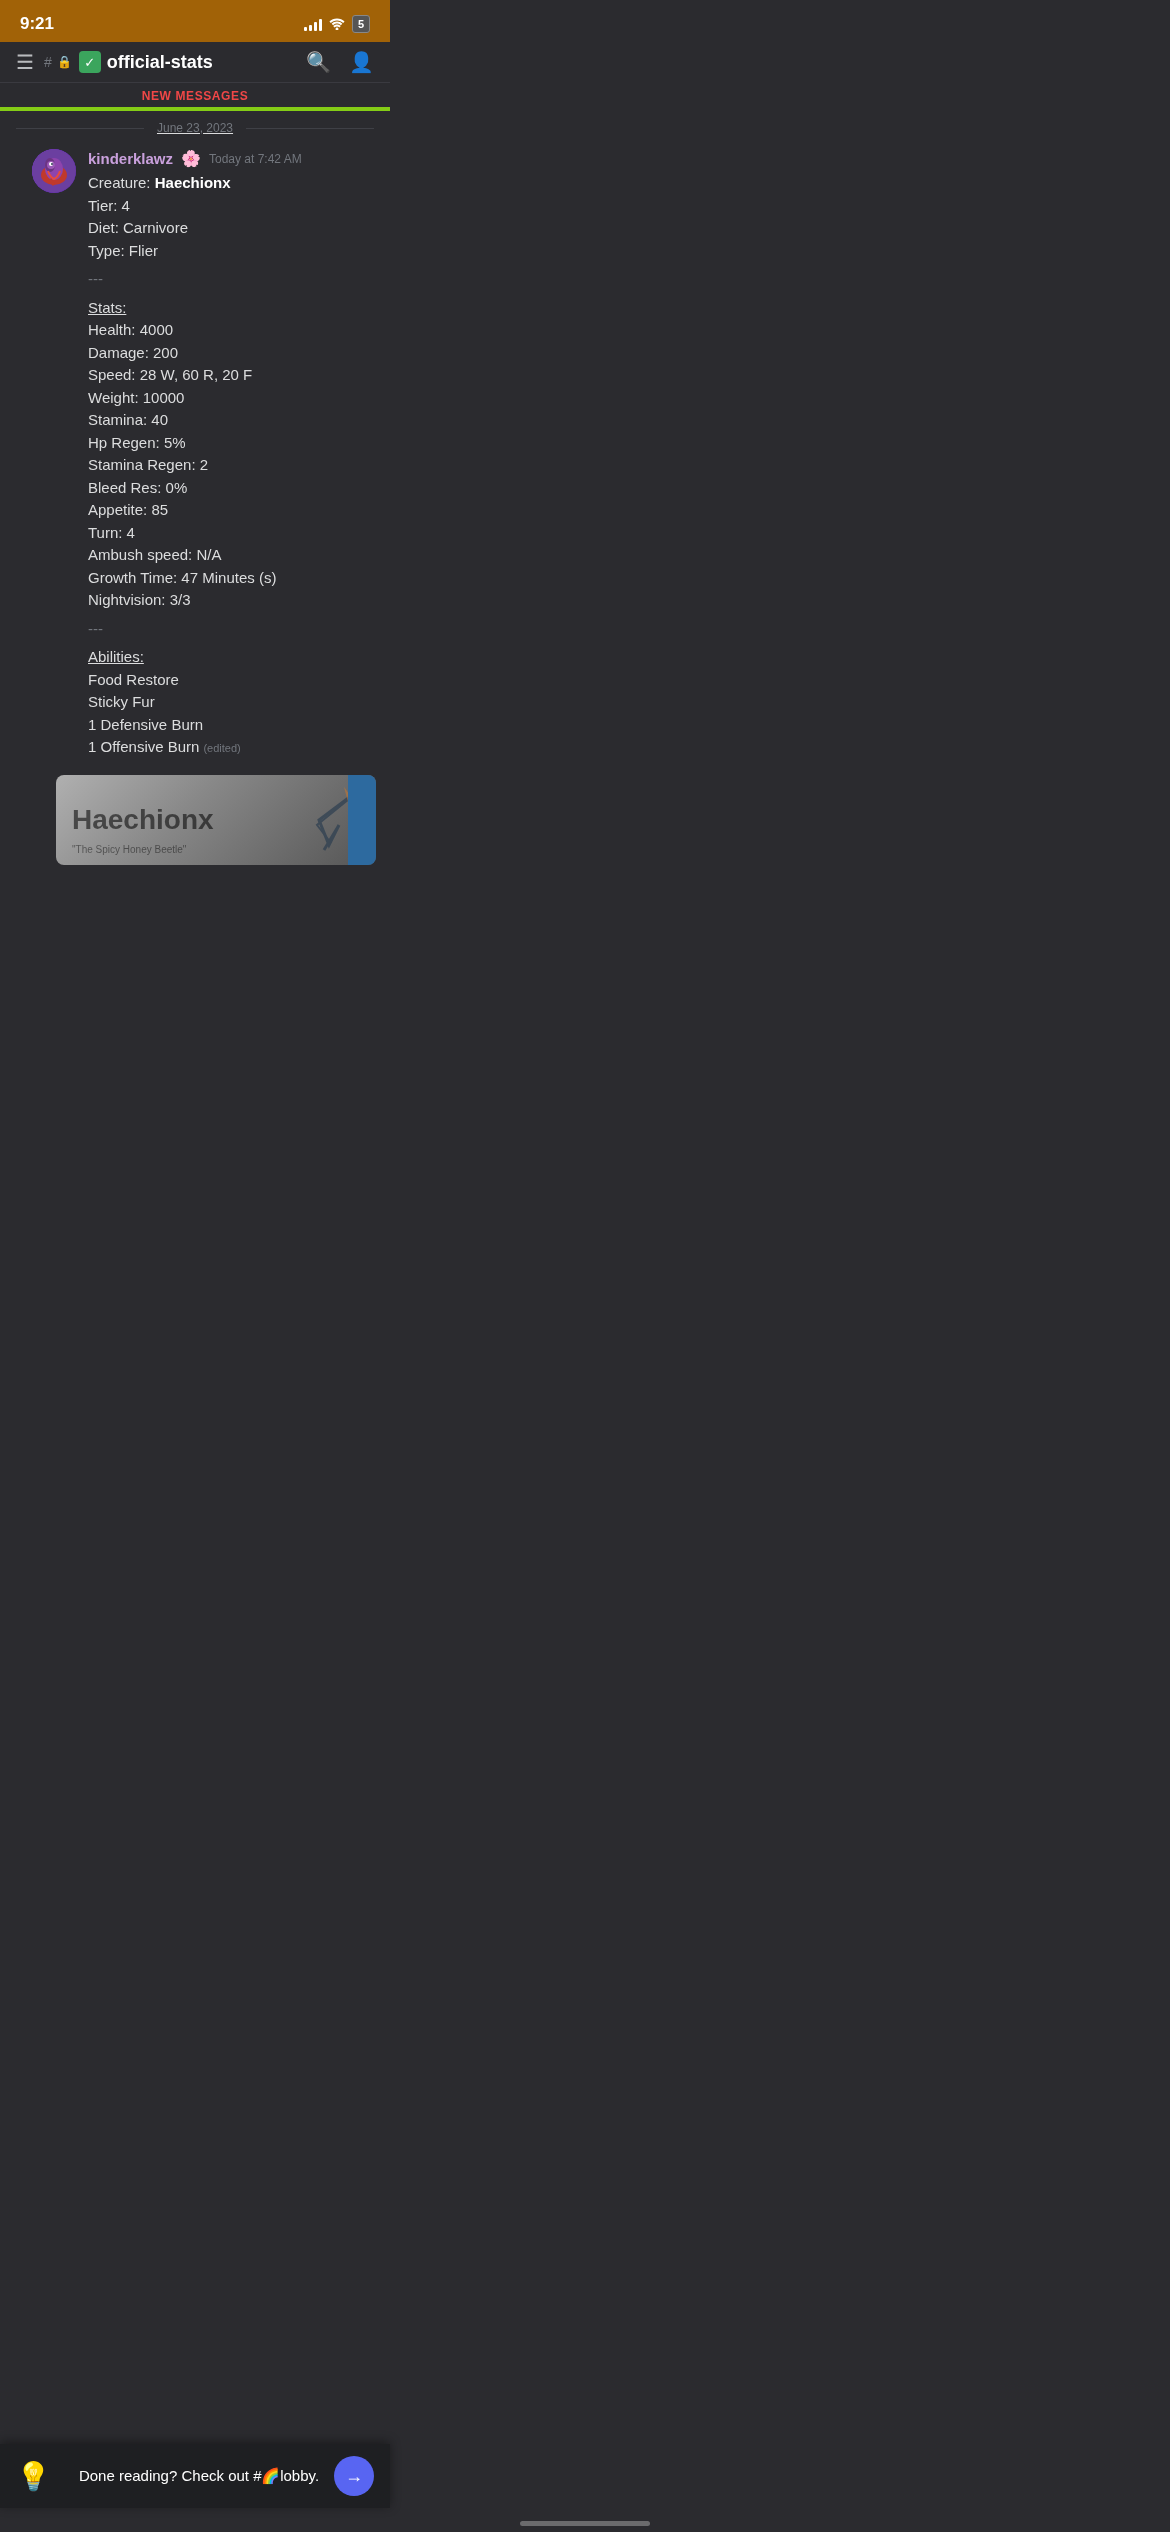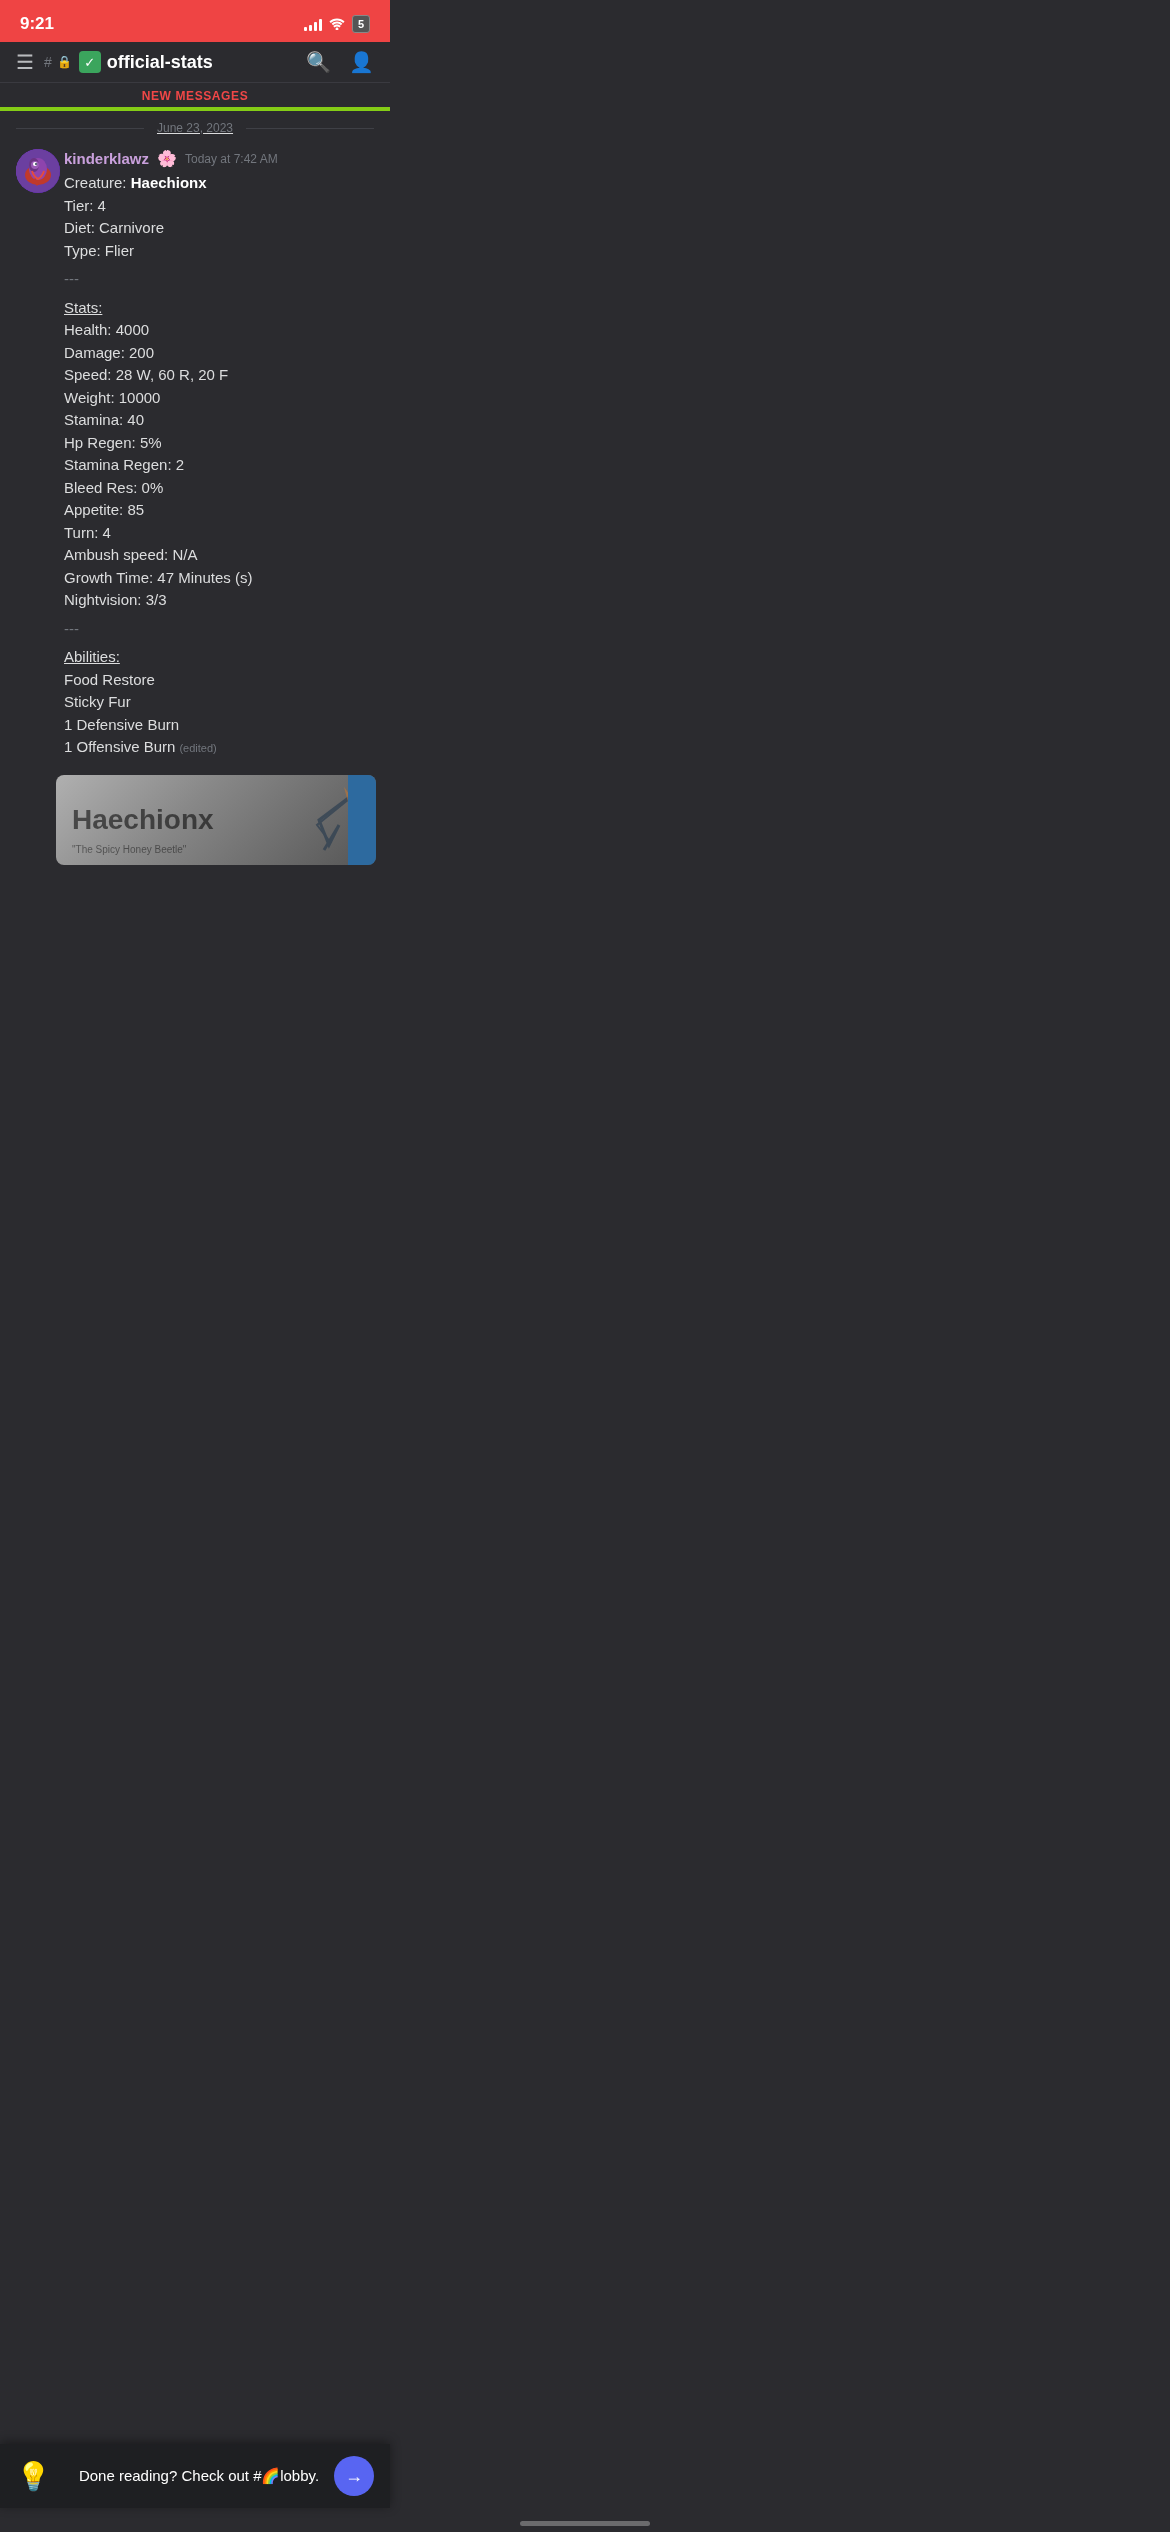--- a/index.html
+++ b/index.html
@@ -14,21 +14,21 @@
       overflow-x: hidden;
       position: relative;
     }
 
     
     .status-bar {
       display: flex;
       justify-content: space-between;
       align-items: center;
       padding: 14px 20px 8px;
-      background: #ef4444;
+      background: #a16207;
     }
     .status-time {
       font-size: 17px;
       font-weight: 600;
       color: #fff;
     }
     .status-icons {
       display: flex;
       align-items: center;
       gap: 6px;
@@ -148,21 +148,22 @@
       font-size: 12px;
       color: #72767d;
       font-weight: 500;
       white-space: nowrap;
     }
 
     
     .message-container {
       display: flex;
       padding: 4px 16px 8px;
-      gap: 4px;
+      gap: 12px;
+      margin-left: 16px;
     }
     .avatar {
       width: 44px;
       height: 44px;
       border-radius: 50%;
       flex-shrink: 0;
       overflow: hidden;
       background: #7c3aed;
       display: flex;
       align-items: center;

